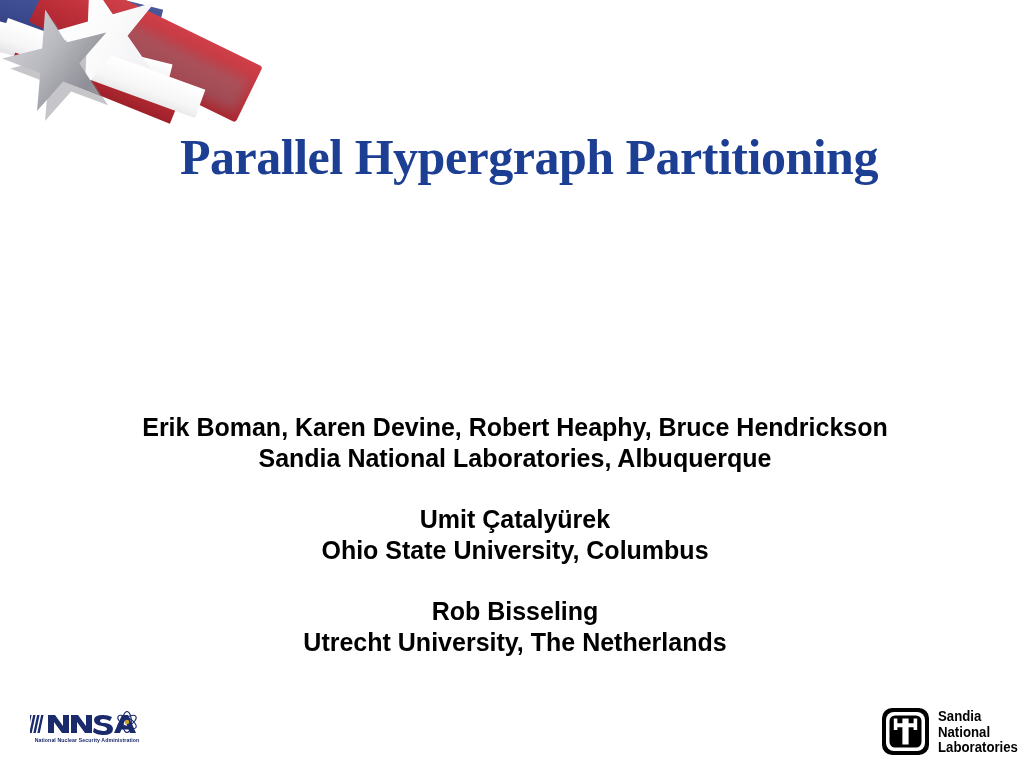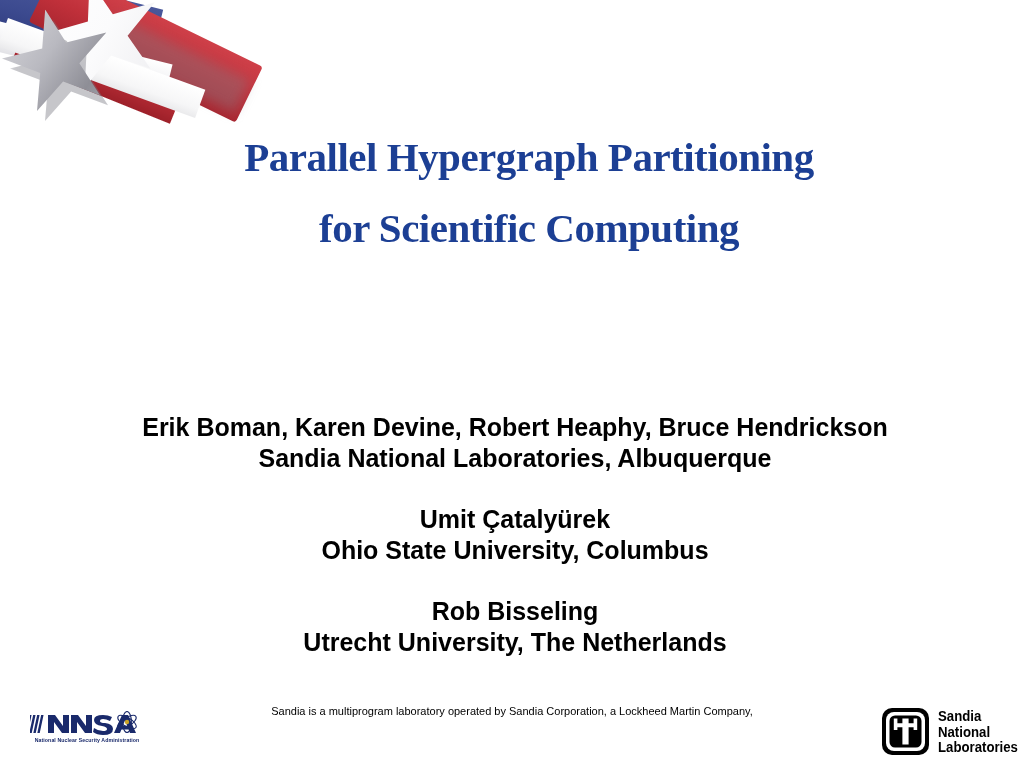--- a/index.html
+++ b/index.html
@@ -118,21 +118,21 @@
   #title-block {
     position: absolute;
     left: 0;
     top: 122px;
     width: 1024px;
     text-align: center;
   }
   .title-line {
     font-family: "Liberation Serif", serif;
     font-weight: bold;
-    font-size: 41px;
+    font-size: 50px;
     line-height: 71px;
     letter-spacing: -0.5px;
     color: #1c3f94;
     white-space: nowrap;
     margin-left: 34px;
   }
 
   
   #authors-block {
     position: absolute;
@@ -254,21 +254,20 @@
     <div class="ribbon ribbon-white-top"></div>
     <div class="ribbon ribbon-red2"></div>
     <div class="ribbon ribbon-white-mid"></div>
     <div class="star-shape star-shadow"></div>
     <div class="star-shape star-white"></div>
     <div class="star-shape star-gray"></div>
   </div>
 
   <div id="title-block">
     <div class="title-line">Parallel Hypergraph Partitioning</div>
-    <div class="title-line">for Scientific Computing</div>
   </div>
 
   <div id="authors-block">
 
     <div class="author-group">
       <div class="author-line">Erik Boman, Karen Devine, Robert Heaphy, Bruce Hendrickson</div>
       <div class="author-line">Sandia National Laboratories, Albuquerque</div>
     </div>
 
     <div class="author-group">
@@ -279,21 +278,20 @@
     <div class="author-group">
       <div class="author-line">Rob Bisseling</div>
       <div class="author-line">Utrecht University, The Netherlands</div>
     </div>
 
   </div>
 
   <div id="footer">
 
     <div id="disclaimer">
-      <div class="disclaimer-line">Sandia is a multiprogram laboratory operated by Sandia Corporation, a Lockheed Martin Company,</div>
     </div>
 
   </div>
 
   <div id="nnsa-logo">
     <svg id="nnsa-wordmark" viewBox="0 0 112 26">
       <g fill="#1a2a6b">
 
         <rect x="0" y="4" width="2.4" height="18" transform="skewX(-12)"></rect>
         <rect x="4" y="4" width="2.4" height="18" transform="skewX(-12)"></rect>

